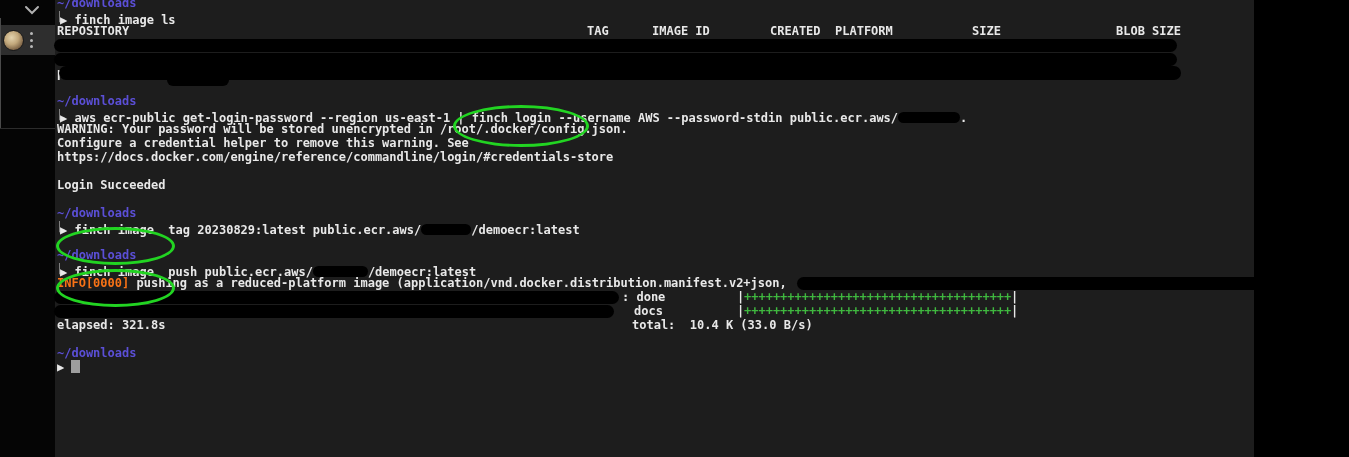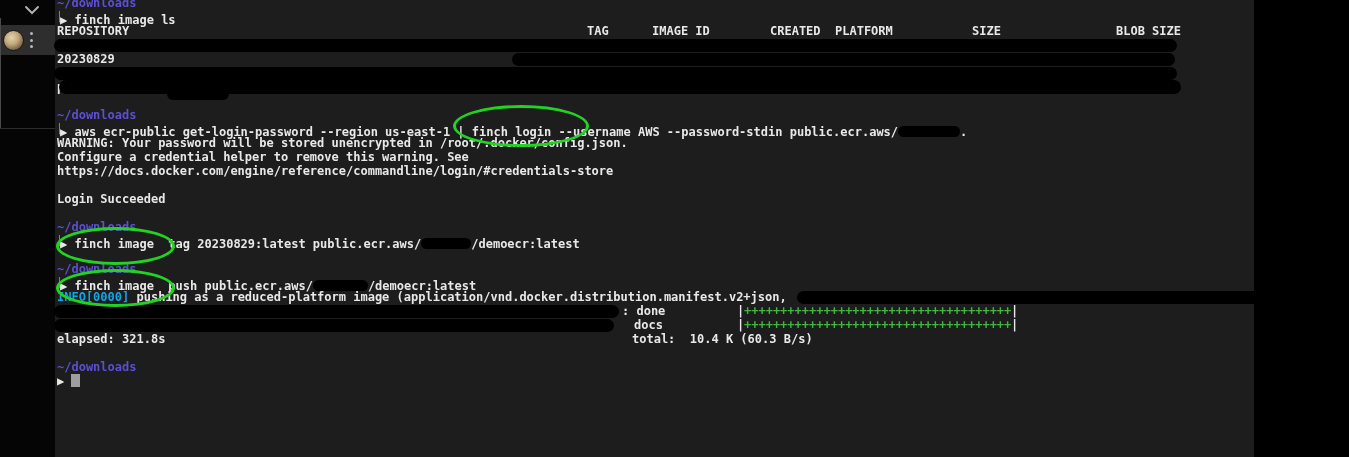--- a/index.html
+++ b/index.html
@@ -20,21 +20,21 @@
   
   #terminal{position:absolute;left:55px;top:0;right:0;bottom:0;background:#1d1d1d;
             font:bold 12px/14px "DejaVu Sans Mono",monospace;color:#e8e8e8;padding-left:2px;}
   #lines{margin-top:-4px;position:relative;}
   .tline{position:relative;height:14px;line-height:14px;white-space:pre;}
   .redact{position:absolute;background:#000;border-radius:7px;}
   .rin{display:inline-block;background:#000;border-radius:6px;vertical-align:-1px;}
   .cursor{display:inline-block;width:9px;height:13px;background:#9e9e9e;vertical-align:-2px;}
   .abs{position:absolute;top:0;}
   .c-purple{color:#5b4fd6;}
-  .c-teal{color:#0ea5e9;}
+  .c-teal{color:#f97316;}
   .c-green{color:#3fb83f;}
   .c-bracket{display:inline-block;width:3px;overflow:hidden;color:#c9c9c9;}
   
   .ellipse{position:absolute;border:3px solid #22d422;border-radius:50%;pointer-events:none;}
   #e1{left:398px;top:105px;width:130px;height:36px;}
   #e2{left:1px;top:227px;width:113px;height:32px;}
   #e3{left:1px;top:269px;width:113px;height:32px;}
 </style>
 </head>
 <body>
@@ -58,41 +58,40 @@
     <div id="edge-line"></div>
     <div id="side-sep"></div>
   </div>
 
   <div id="terminal">
     <div id="lines">
         <div class="tline"><span class="c-purple">~/downloads</span></div>
         <div class="tline"><span class="c-bracket">[</span><span class="">▶ finch image ls</span></div>
         <div class="tline"><span class="">REPOSITORY</span><span class="abs" style="left: 530px; text-align: center;">TAG</span><span class="abs" style="left: 595px;">IMAGE ID</span><span class="abs" style="left: 713px;">CREATED</span><span class="abs" style="left: 778px;">PLATFORM</span><span class="abs" style="left: 915px;">SIZE</span><span class="abs" style="left: 1059px;">BLOB SIZE</span></div>
         <div class="tline"><span class="redact" style="left: -3px; width: 1123px; height: 13px; top: 1px;"></span></div>
-        <div class="tline"><span class="">20230829</span><span class="redact" style="left: 455px; width: 663px; height: 13px; top: 1px;"></span></div>
         <div class="tline"><span class="redact" style="left: -3px; width: 1123px; height: 13px; top: 1px;"></span></div>
         <div class="tline"><span class="">p</span><span class="redact" style="left: 2px; width: 1122px; height: 14px; top: 0px;"></span><span class="redact" style="left: 110px; width: 62px; height: 12px; top: 8px;"></span></div>
         <div class="tline"></div>
         <div class="tline"><span class="c-purple">~/downloads</span></div>
         <div class="tline"><span class="c-bracket">[</span><span class="">▶ aws ecr-public get-login-password --region us-east-1 | finch login --username AWS --password-stdin public.ecr.aws/</span><span class="rin" style="width: 62px; height: 11px;"></span><span class="">.</span></div>
         <div class="tline"><span class="">WARNING: Your password will be stored unencrypted in /root/.docker/config.json.</span></div>
         <div class="tline"><span class="">Configure a credential helper to remove this warning. See</span></div>
         <div class="tline"><span class="">https://docs.docker.com/engine/reference/commandline/login/#credentials-store</span></div>
         <div class="tline"></div>
         <div class="tline"><span class="">Login Succeeded</span></div>
         <div class="tline"></div>
         <div class="tline"><span class="c-purple">~/downloads</span></div>
         <div class="tline"><span class="c-bracket">[</span><span class="">▶ finch image  tag 20230829:latest public.ecr.aws/</span><span class="rin" style="width: 50px; height: 11px;"></span><span class="">/demoecr:latest</span></div>
         <div class="tline"></div>
         <div class="tline"><span class="c-purple">~/downloads</span></div>
         <div class="tline"><span class="c-bracket">[</span><span class="">▶ finch image  push public.ecr.aws/</span><span class="rin" style="width: 55px; height: 11px;"></span><span class="">/demoecr:latest</span></div>
         <div class="tline"><span class="c-teal">INFO[0000] </span><span class="">pushing as a reduced-platform image (application/vnd.docker.distribution.manifest.v2+json,</span><span class="redact" style="left: 740px; width: 495px; height: 13px; top: 1px;"></span></div>
         <div class="tline"><span class="redact" style="left: -3px; width: 565px; height: 13px; top: 1px;"></span><span class="abs" style="left: 565px;">: done</span><span class="abs" style="left: 680px;">|</span><span class="abs c-green" style="left: 687px;">+++++++++++++++++++++++++++++++++++++</span><span class="abs" style="left: 954px;">|</span></div>
         <div class="tline"><span class="redact" style="left: -3px; width: 560px; height: 13px; top: 1px;"></span><span class="abs" style="left: 577px;">docs</span><span class="abs" style="left: 680px;">|</span><span class="abs c-green" style="left: 687px;">+++++++++++++++++++++++++++++++++++++</span><span class="abs" style="left: 954px;">|</span></div>
-        <div class="tline"><span class="">elapsed: 321.8s</span><span class="abs" style="left: 575px;">total:  10.4 K (60.3 B/s)</span></div>
+        <div class="tline"><span class="">elapsed: 321.8s</span><span class="abs" style="left: 575px;">total:  10.4 K (33.0 B/s)</span></div>
         <div class="tline"></div>
         <div class="tline"><span class="c-purple">~/downloads</span></div>
         <div class="tline"><span class="">▶ </span><span class="cursor"></span></div>
       </div>
     <div id="e1" class="ellipse"></div>
     <div id="e2" class="ellipse"></div>
     <div id="e3" class="ellipse"></div>
   </div>
 
 </div>

